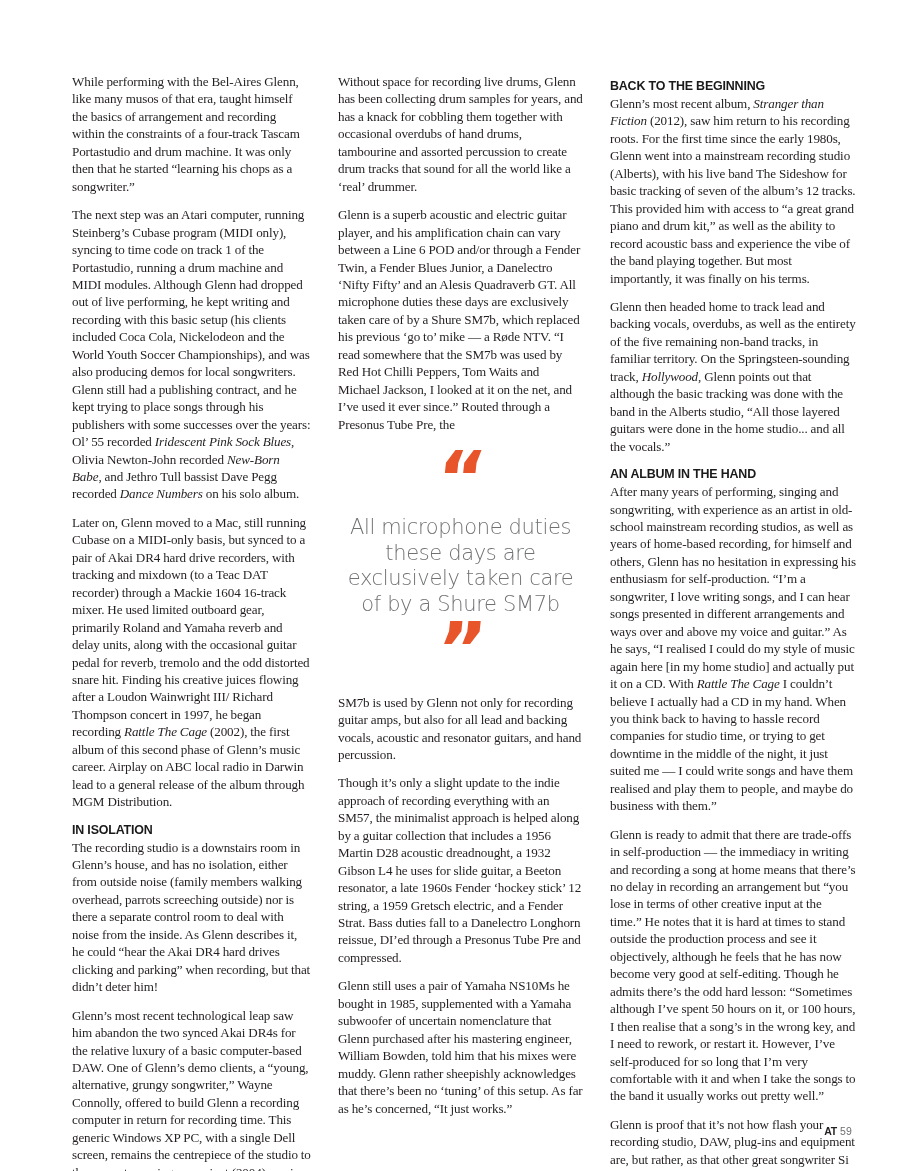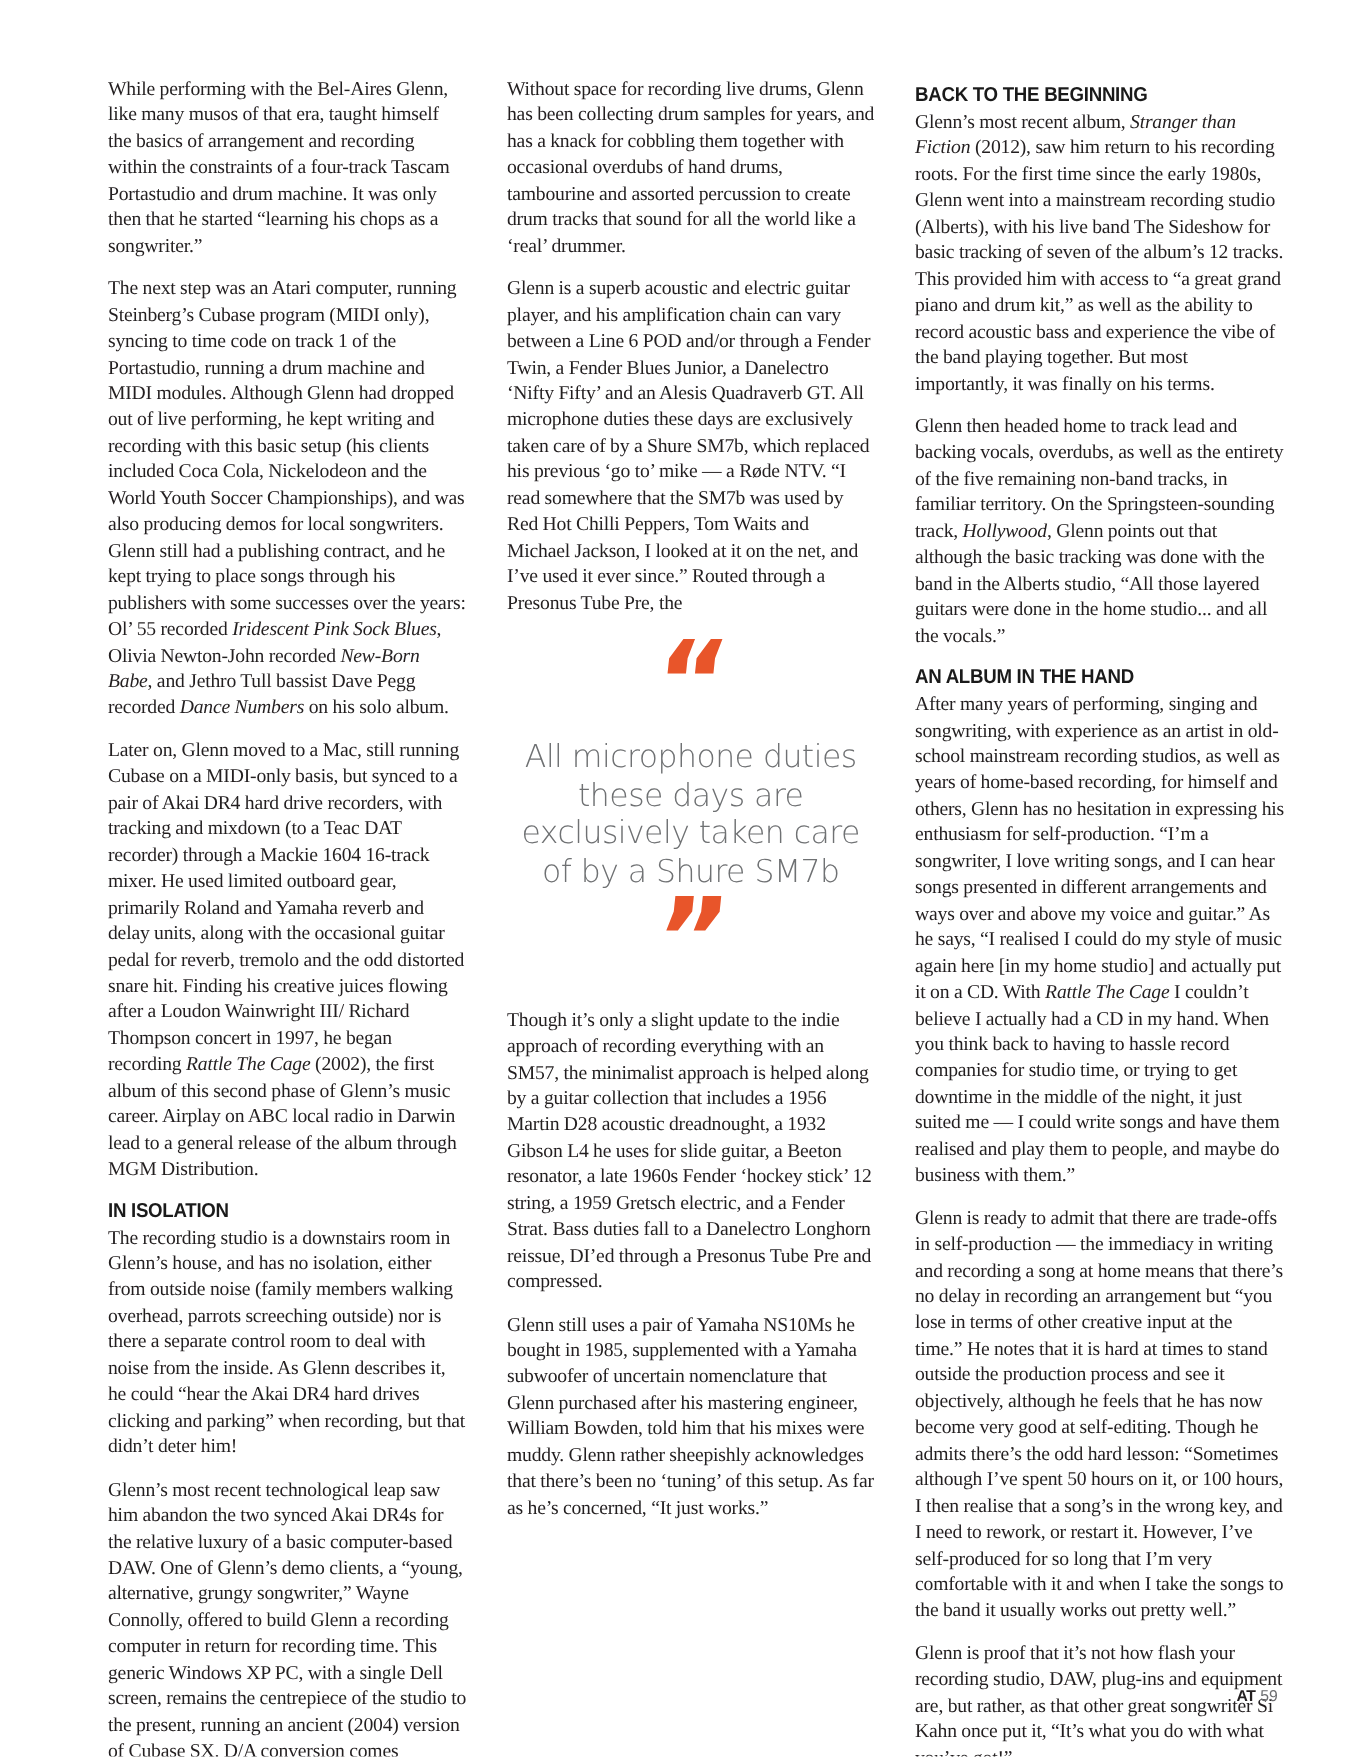--- a/index.html
+++ b/index.html
@@ -6,21 +6,21 @@
   html,body{
     width:900px; height:1171px;
     background:#ffffff;
     font-family:"Liberation Serif", serif;
     -webkit-font-smoothing:antialiased;
   }
   .page{
     position:relative;
     width:900px; height:1171px;
     background:#fff;
-    padding:50px 48px 0 72px;
+    padding:73px 48px 0 72px;
   }
   .cols{
     display:flex;
     gap:27px;
     height:1060px;
     align-items:flex-start;
   }
   .col{
     width:239px;
     flex:0 0 239px;
@@ -133,20 +133,21 @@
 
       <p class="body">Without space for recording live drums, Glenn has been collecting drum samples for years, and has a knack for cobbling them together with occasional overdubs of hand drums, tambourine and assorted percussion to create drum tracks that sound for all the world like a ‘real’ drummer.</p>
       <p class="body">Glenn is a superb acoustic and electric guitar player, and his amplification chain can vary between a Line 6 POD and/or through a Fender Twin, a Fender Blues Junior, a Danelectro ‘Nifty Fifty’ and an Alesis Quadraverb GT. All microphone duties these days are exclusively taken care of by a Shure SM7b, which replaced his previous ‘go to’ mike — a Røde NTV. “I read somewhere that the SM7b was used by Red Hot Chilli Peppers, Tom Waits and Michael Jackson, I looked at it on the net, and I’ve used it ever since.” Routed through a Presonus Tube Pre, the</p>
 
       <div class="pullquote">
         <span class="qmark open">“</span>
         <div class="quote-text">All microphone duties these days are exclusively taken care of by a Shure SM7b</div>
         <span class="qmark close">”</span>
       </div>
 
+      <p class="body">SM7b is used by Glenn not only for recording guitar amps, but also for all lead and backing vocals, acoustic and resonator guitars, and hand percussion.</p>
       <p class="body">Though it’s only a slight update to the indie approach of recording everything with an SM57, the minimalist approach is helped along by a guitar collection that includes a 1956 Martin D28 acoustic dreadnought, a 1932 Gibson L4 he uses for slide guitar, a Beeton resonator, a late 1960s Fender ‘hockey stick’ 12 string, a 1959 Gretsch electric, and a Fender Strat. Bass duties fall to a Danelectro Longhorn reissue, DI’ed through a Presonus Tube Pre and compressed.</p>
       <p class="body">Glenn still uses a pair of Yamaha NS10Ms he bought in 1985, supplemented with a Yamaha subwoofer of uncertain nomenclature that Glenn purchased after his mastering engineer, William Bowden, told him that his mixes were muddy. Glenn rather sheepishly acknowledges that there’s been no ‘tuning’ of this setup. As far as he’s concerned, “It just works.”</p>
     </div>
 
     <div class="col right">
 
       <h2 class="section">BACK TO THE BEGINNING</h2>
 
       <p class="body">
         <span>Glenn’s most recent album, </span><i>Stranger than Fiction</i><span> (2012), saw him return to his recording roots. For the first time since the early 1980s, Glenn went into a mainstream recording studio (Alberts), with his live band The Sideshow for basic tracking of seven of the album’s 12 tracks. This provided him with access to “a great grand piano and drum kit,” as well as the ability to record acoustic bass and experience the vibe of the band playing together. But most importantly, it was finally on his terms.</span>

